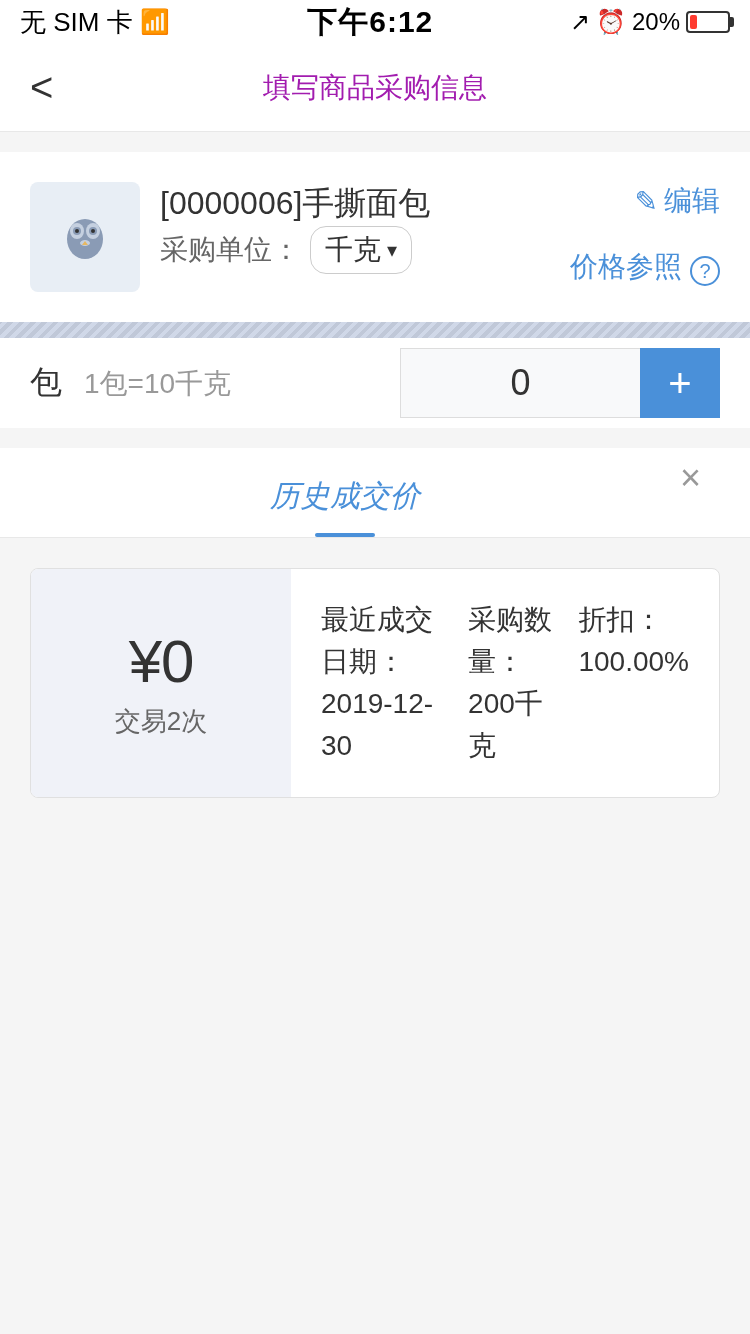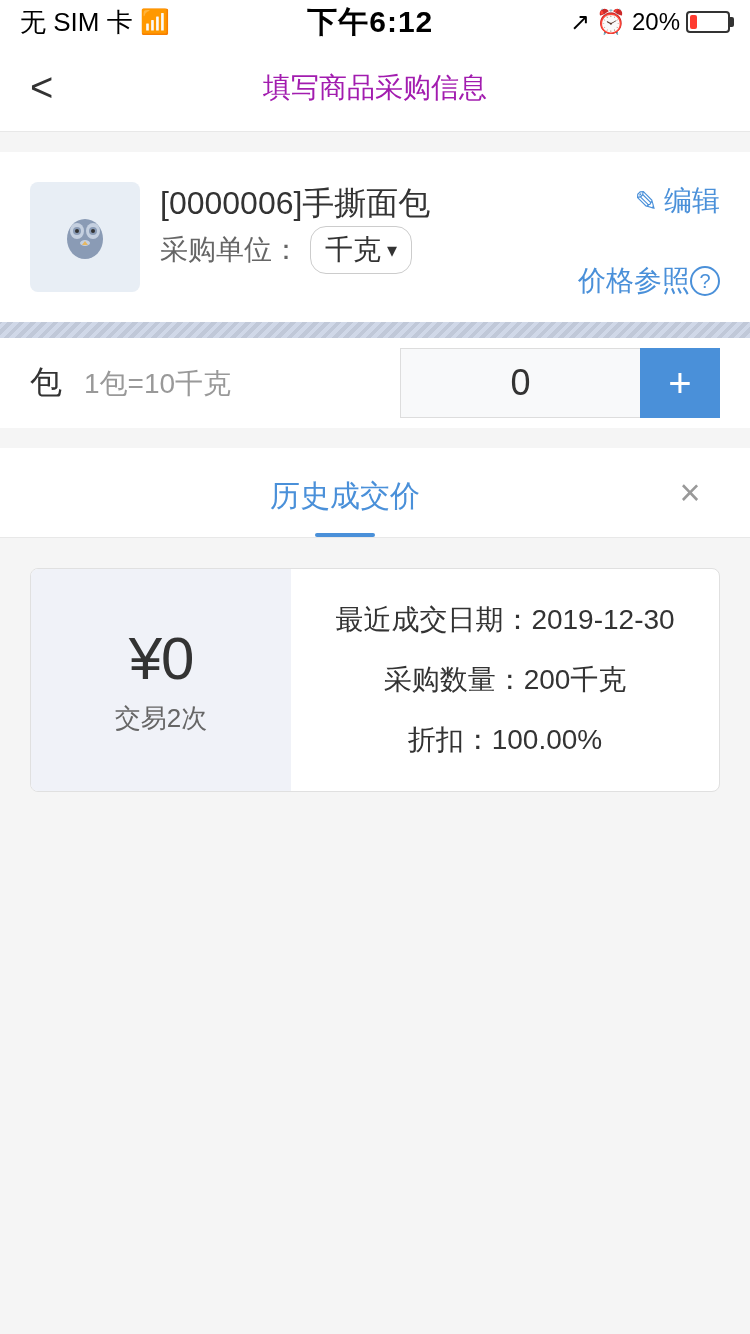--- a/index.html
+++ b/index.html
@@ -161,24 +161,25 @@
       right: 30px;
       display: flex;
       align-items: center;
       gap: 6px;
       color: #4a90d9;
       font-size: 28px;
       cursor: pointer;
     }
     .price-ref {
       position: absolute;
-      bottom: 22px;
+      bottom: 36px;
       right: 30px;
       display: flex;
-      align-items: center;
+      align-items: flex-end;
+      gap: 8px;
       color: #4a90d9;
       font-size: 28px;
       cursor: pointer;
     }
     .question-circle {
       width: 30px;
       height: 30px;
       border: 2px solid #4a90d9;
       border-radius: 50%;
       display: flex;
@@ -252,25 +253,26 @@
       align-items: center;
       justify-content: center;
       cursor: pointer;
       border: 1px solid #4a90d9;
     }
 
     
     .tab-bar {
       background: #fff;
       display: flex;
-      align-items: center;
+      align-items: flex-start;
       border-bottom: 1px solid #e8e8e8;
       margin-top: 20px;
       padding: 0 30px;
       position: relative;
+      font-style: italic;
     }
     .tab-item {
       flex: 1;
       text-align: center;
       padding: 28px 0 20px;
       font-size: 30px;
       color: #666;
       cursor: pointer;
       position: relative;
     }
@@ -328,24 +330,22 @@
     }
     .price-trades {
       font-size: 26px;
       color: #666;
       margin-top: 8px;
     }
     .price-right {
       flex: 1;
       padding: 30px 30px;
       display: flex;
-      flex-direction: column;
       justify-content: center;
       gap: 18px;
-      text-align: center;
     }
     .price-detail-row {
       font-size: 28px;
       color: #333;
       line-height: 1.5;
     }
     .price-detail-label {
       color: #333;
     }
     .price-detail-value {

